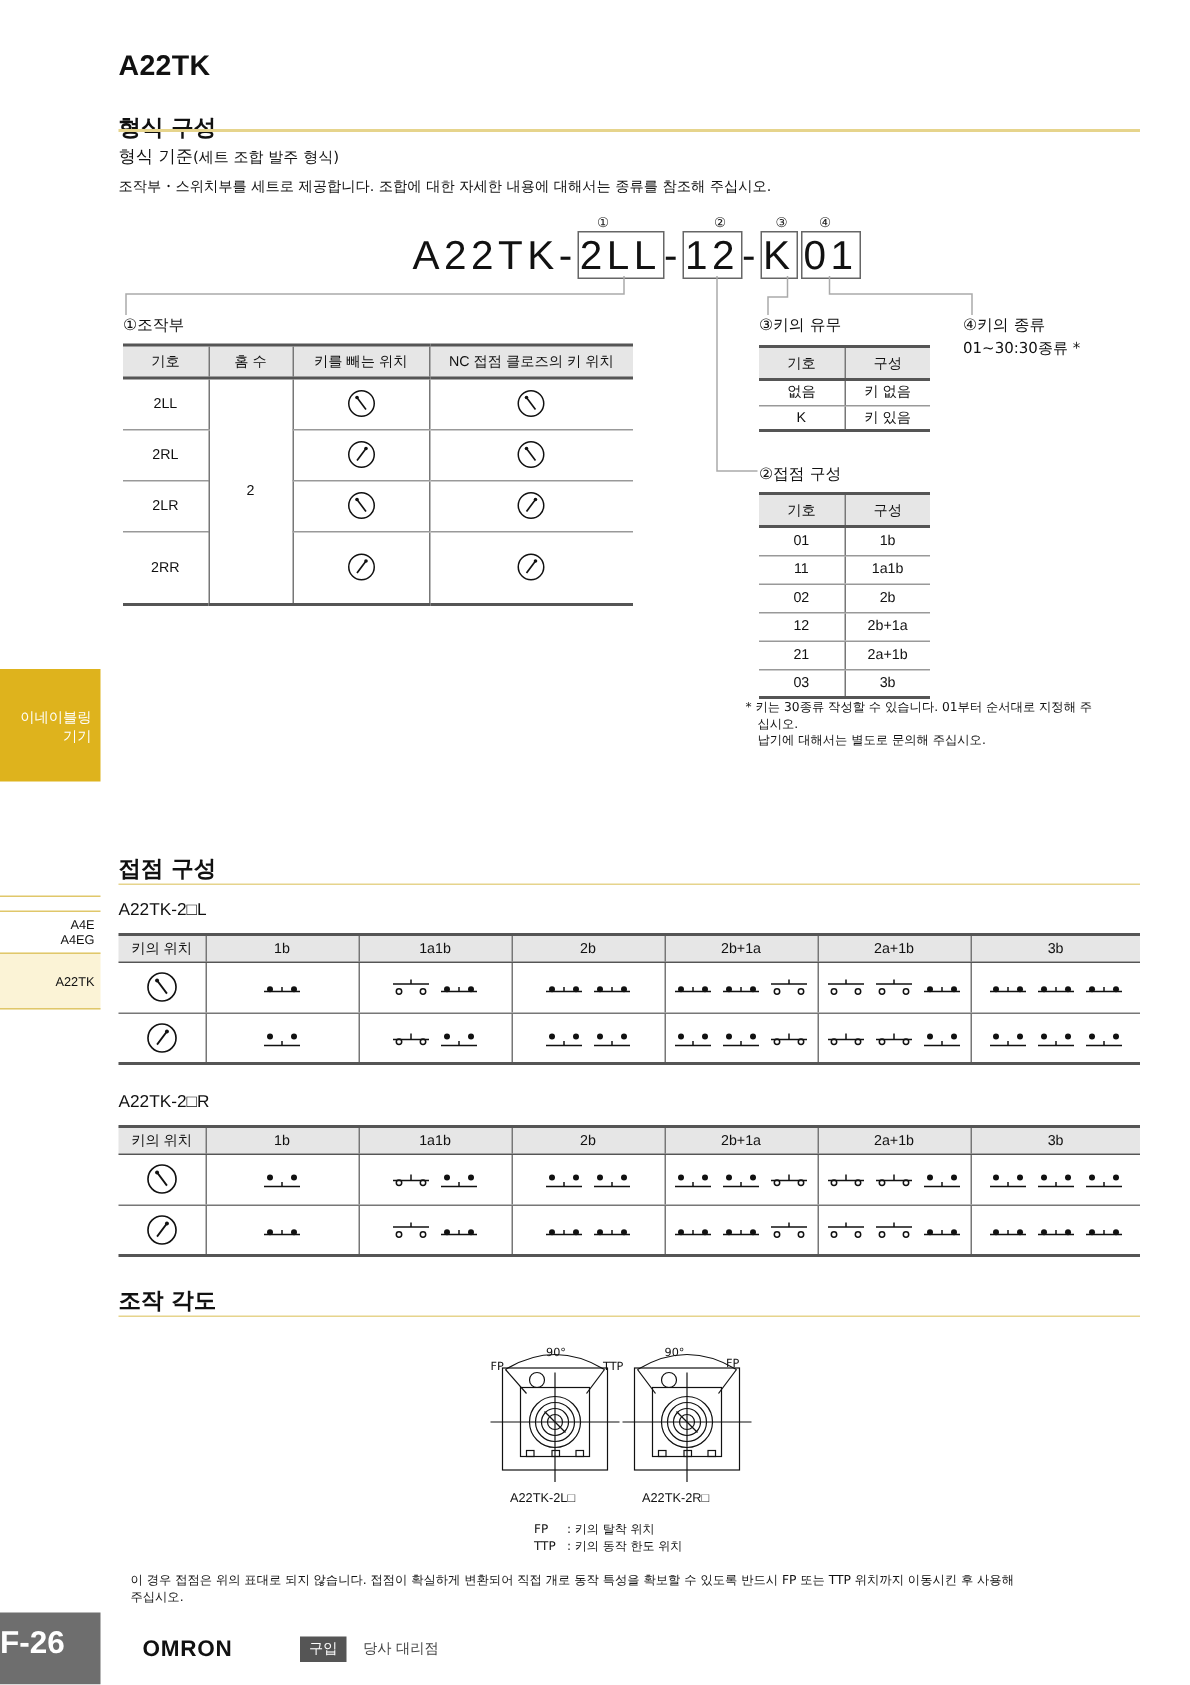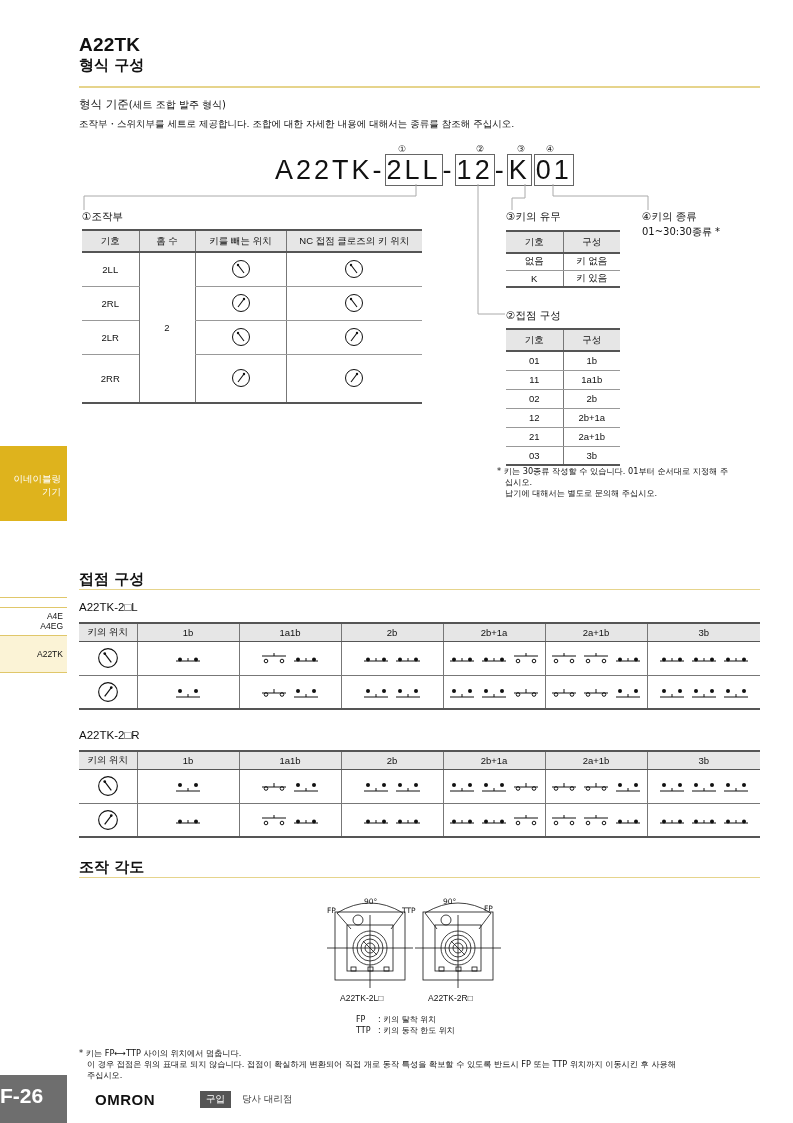--- a/index.html
+++ b/index.html
@@ -41,21 +41,21 @@
   .page-tab { left: 0; top: 1075px; width: 67px; height: 48px; background: #6e6e6e; color: #fff; font-size: 21px; font-weight: bold; text-align: left; padding-top: 9px; font-family: "Liberation Sans", sans-serif; }
   .omron { left: 95px; top: 1091px; font-size: 15px; font-weight: 900; letter-spacing: 0.5px; font-family: "Liberation Sans", sans-serif; }
   .buy-badge { left: 200px; top: 1091px; background: #555; color: #fff; font-size: 9.5px; padding: 2px 6px; }
   .buy-text { left: 242px; top: 1093px; font-size: 9.5px; color: #444; }
 </style>
 </head>
 <body>
 
 <div class="abs prod-title">A22TK</div>
 
-<div class="abs sec-title" style="left:79px; top:56px;">형식 구성</div>
+<div class="abs sec-title" style="left:79px; top:76px;">형식 구성</div>
 <div class="abs sec-rule" style="left:79px; top:86px; width:681px;"></div>
 <div class="abs sub-title" style="left:79px; top:97px;">
   <span>형식 기준</span><small>(세트 조합 발주 형식)</small>
 </div>
 <div class="abs para" style="left:79px; top:118px;">조작부・스위치부를 세트로 제공합니다.  조합에 대한 자세한 내용에 대해서는 종류를 참조해 주십시오.</div>
 
 <div class="abs circ-num" style="left:398px; top:144px;">①</div>
 <div class="abs circ-num" style="left:476px; top:144px;">②</div>
 <div class="abs circ-num" style="left:517px; top:144px;">③</div>
 <div class="abs circ-num" style="left:546px; top:144px;">④</div>
@@ -628,21 +628,20 @@
 <div class="abs" style="left:402px; top:906px; font-size:7.5px;">TTP</div>
 <div class="abs" style="left:484px; top:904px; font-size:7.5px;">FP</div>
 <div class="abs" style="left:340px; top:993px; font-size:8.5px; font-family:'Liberation Sans',sans-serif;">A22TK-2L□</div>
 <div class="abs" style="left:428px; top:993px; font-size:8.5px; font-family:'Liberation Sans',sans-serif;">A22TK-2R□</div>
 <div class="abs" style="left:356px; top:1014px; font-size:8px; line-height:11px;">
   <div><span style="display:inline-block;width:22px;">FP</span><span>: 키의 탈착 위치</span></div>
   <div><span style="display:inline-block;width:22px;">TTP</span><span>: 키의 동작 한도 위치</span></div>
 </div>
 
 <div class="abs note" style="left:79px; top:1048px; width:690px;">
-  <div>* 키는 FP⟷TTP 사이의 위치에서 멈춥니다.</div>
   <div style="padding-left:8px;">이 경우 접점은 위의 표대로 되지 않습니다.  접점이 확실하게 변환되어 직접 개로 동작 특성을 확보할 수 있도록 반드시 FP 또는 TTP 위치까지 이동시킨 후 사용해</div>
   <div style="padding-left:8px;">주십시오.</div>
 </div>
 
 <div class="abs page-tab">F-26</div>
 <div class="abs omron">OMRON</div>
 <div class="abs buy-badge">구입</div>
 <div class="abs buy-text">당사 대리점</div>
 
 </body></html>

